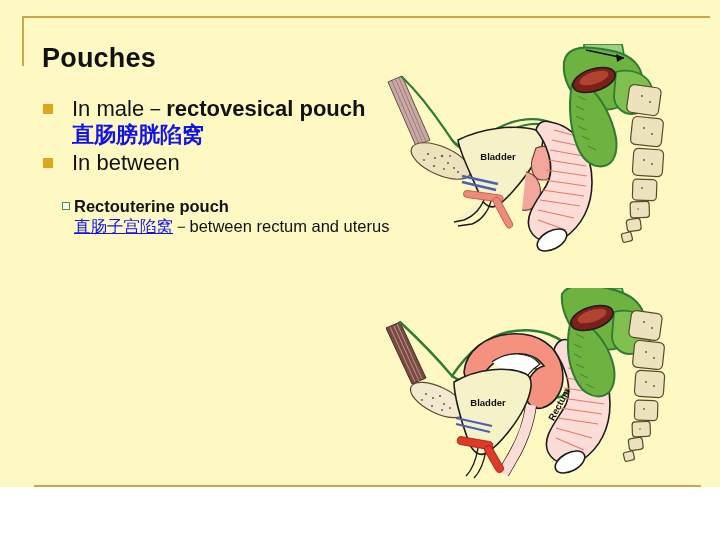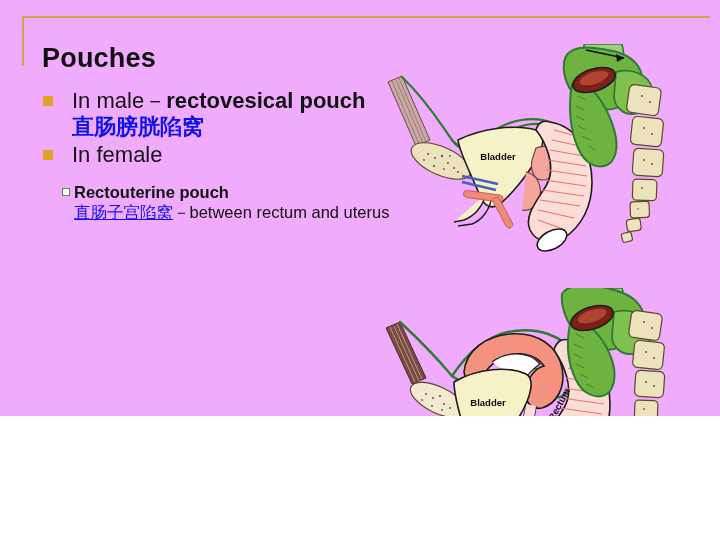--- a/index.html
+++ b/index.html
@@ -3,22 +3,22 @@
 <meta charset="utf-8">
 <style>
   html, body {
     margin: 0;
     padding: 0;
     background: #ffffff;
   }
   #slide {
     position: relative;
     width: 720px;
-    height: 416px;
-    background: #f0abfc;
+    height: 487px;
+    background: #fef9c3;
     overflow: hidden;
     font-family: "Liberation Sans", sans-serif;
   }
 
   
   .rule-top {
     position: absolute;
     left: 22px;
     top: 16px;
     width: 688px;
@@ -50,21 +50,21 @@
     font-size: 27px;
     font-weight: bold;
     color: #111111;
     letter-spacing: 0.2px;
   }
 
   
   .body-block {
     position: absolute;
     left: 40px;
-    top: 88px;
+    top: 96px;
     width: 352px;
   }
 
   .lvl1 {
     position: relative;
     padding-left: 32px;
     margin-bottom: 2px;
     font-size: 22px;
     line-height: 26px;
     color: #121212;
@@ -74,21 +74,21 @@
     left: 3px;
     top: 8px;
     width: 10px;
     height: 10px;
     background: #e0a520;
   }
 
   .lvl2 {
     position: relative;
     padding-left: 34px;
-    margin-top: 15px;
+    margin-top: 21px;
     font-size: 16.5px;
     line-height: 19.5px;
     color: #121212;
   }
   .lvl2 .sq-hollow {
     position: absolute;
     left: 22px;
     top: 5px;
     width: 8px;
     height: 8px;
@@ -131,21 +131,21 @@
   <div class="body-block">
 
     <div class="lvl1">
       <span class="sq"></span>
       <span>In male</span><span>－</span><span class="b">rectovesical pouch</span>
       <span class="cn-b b">直肠膀胱陷窝</span>
     </div>
 
     <div class="lvl1">
       <span class="sq"></span>
-      <span>In female</span>
+      <span>In between</span>
     </div>
 
     <div class="lvl2">
       <span class="sq-hollow"></span>
       <span class="b">Rectouterine pouch</span><br>
       <span class="cn">直肠子宫陷窝</span><span>－</span><span>between rectum and uterus</span>
     </div>
 
 
   </div>

